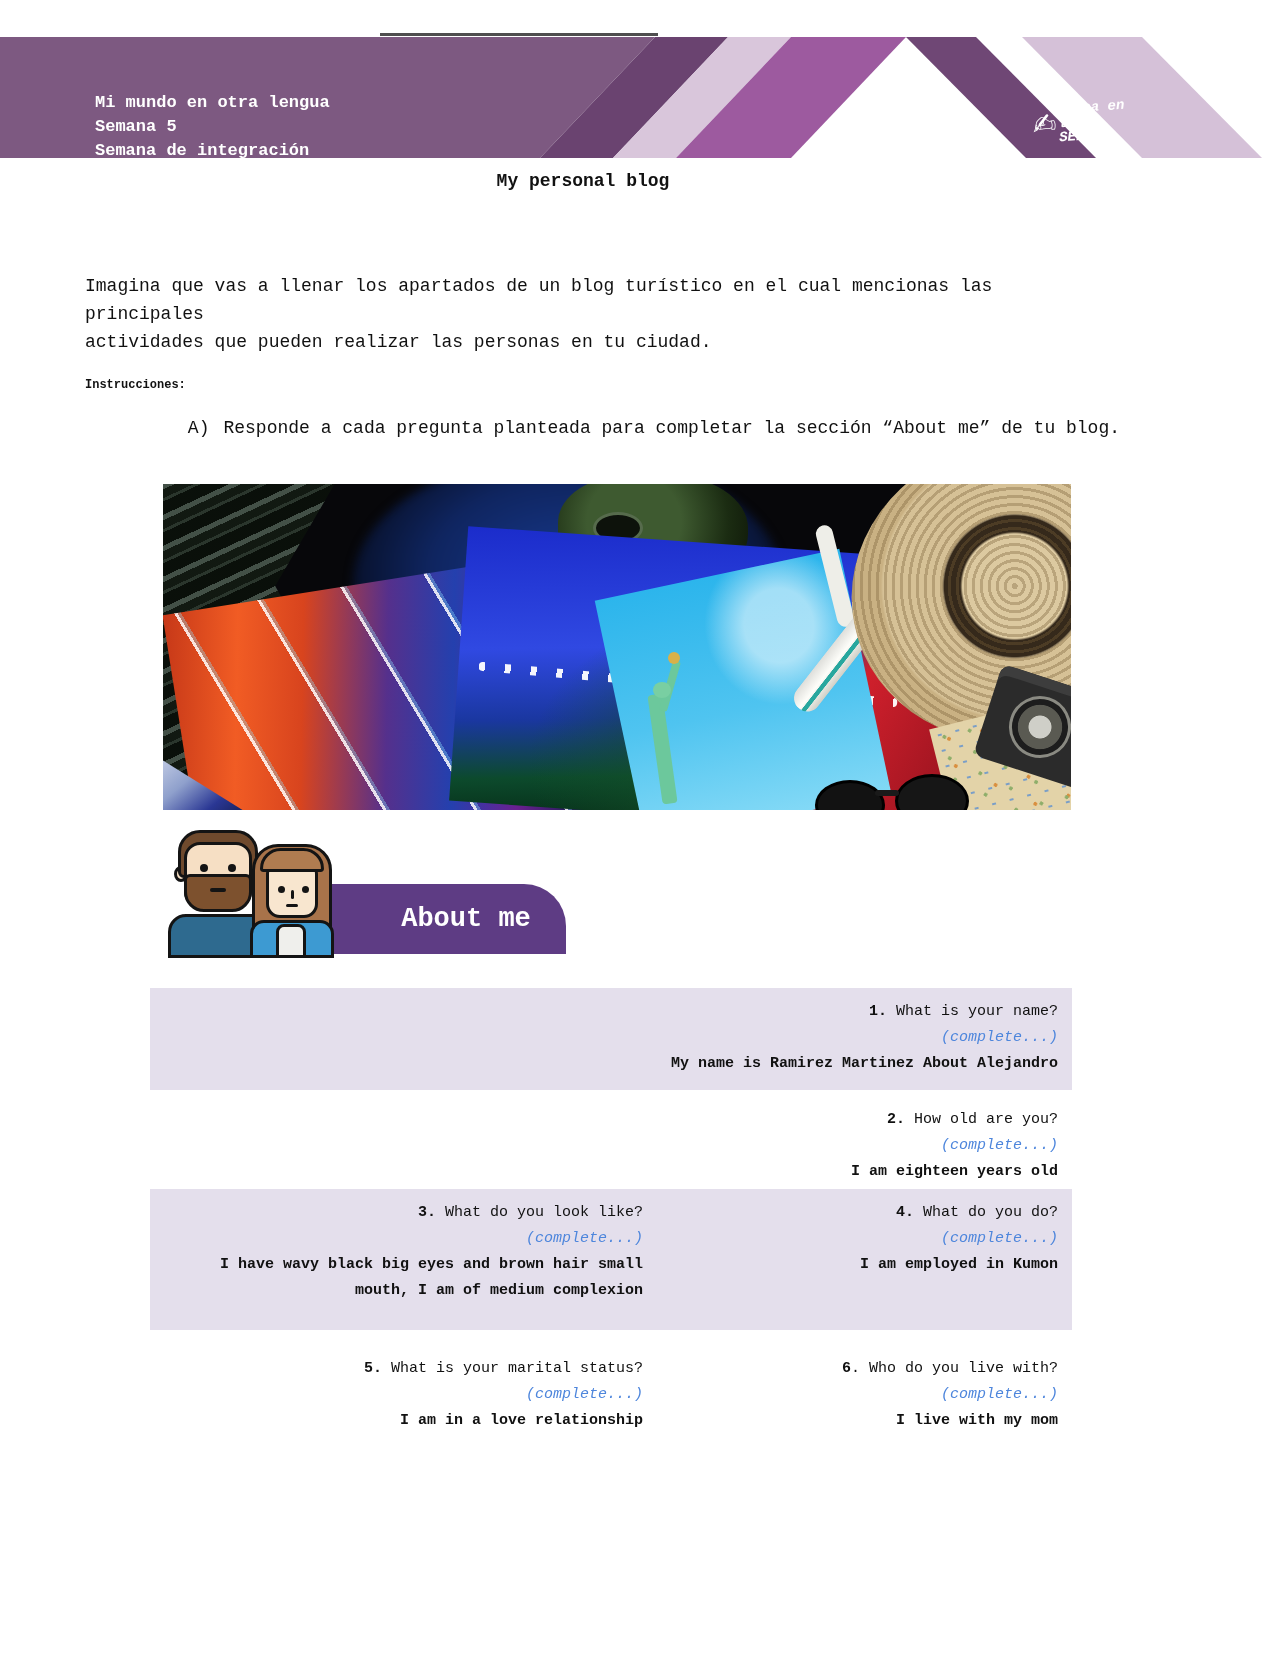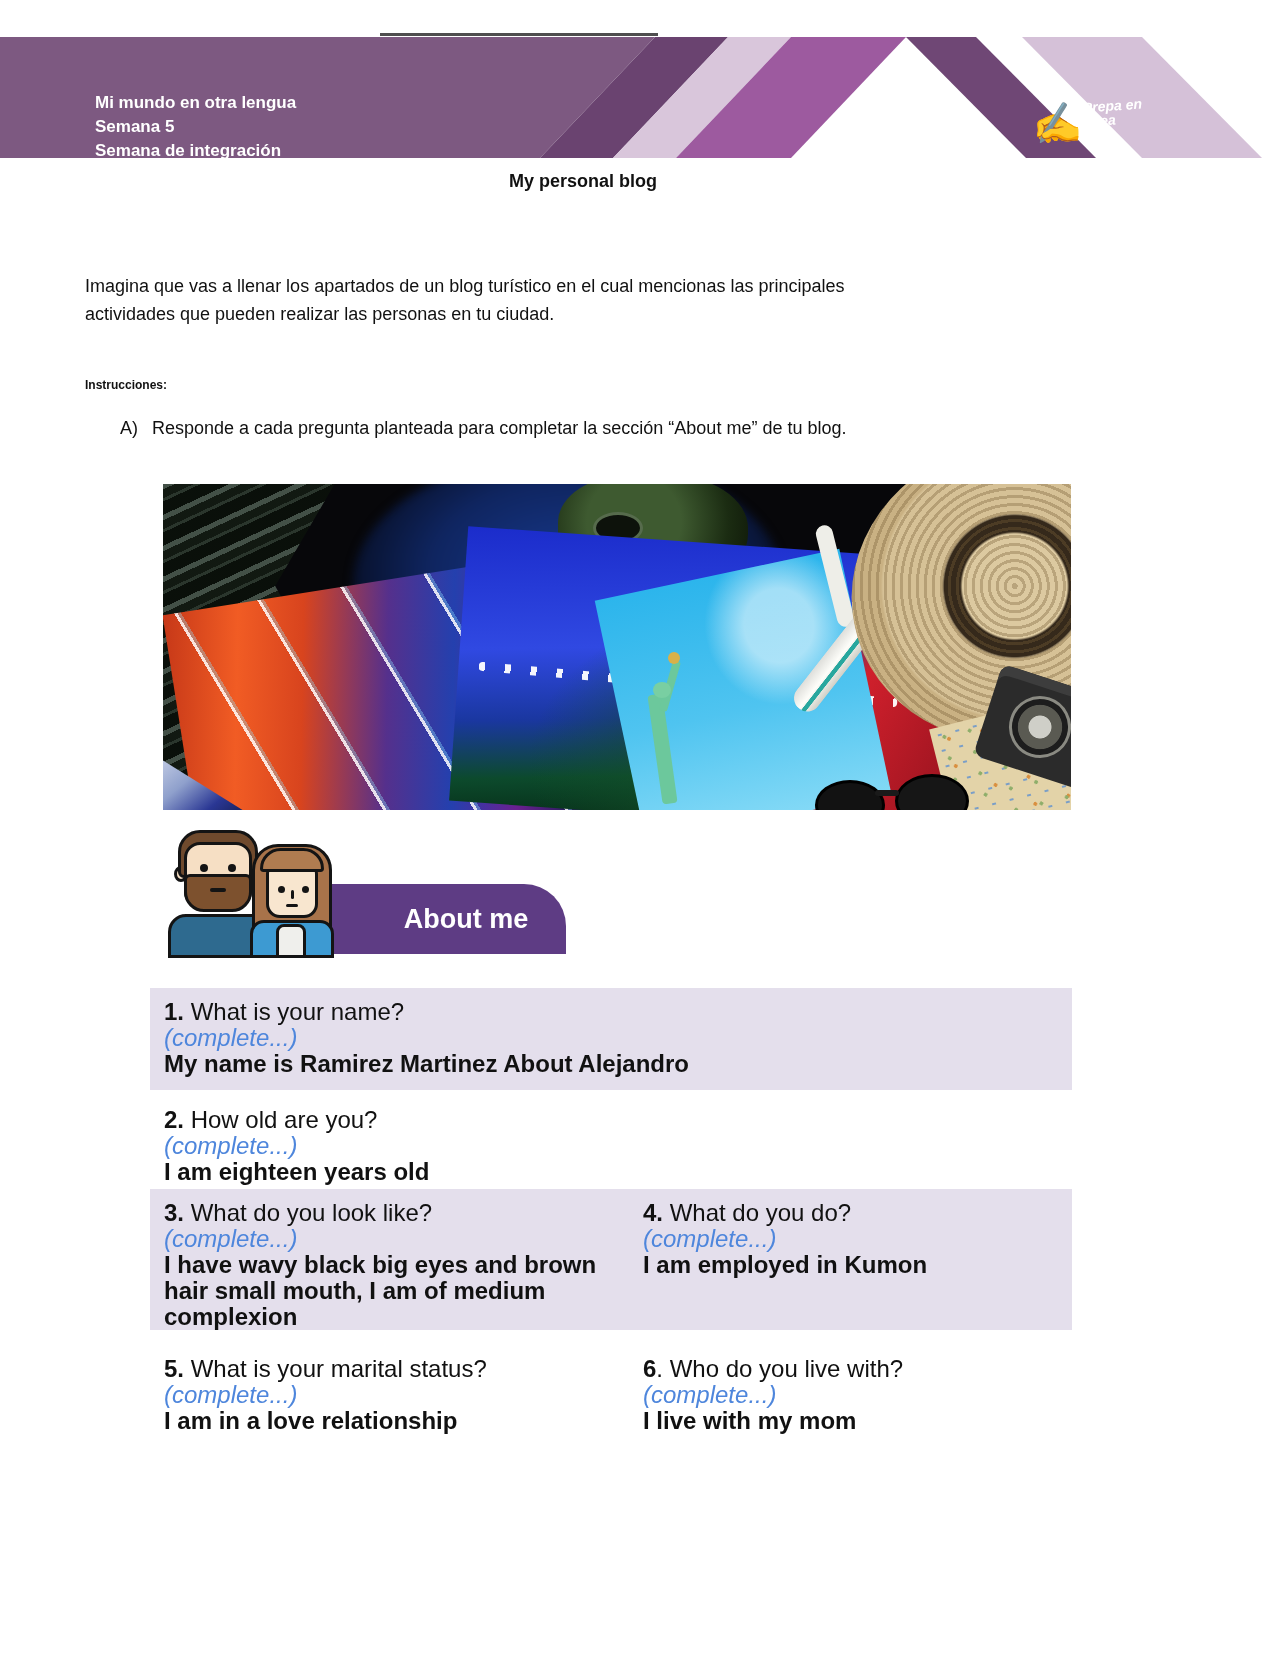--- a/index.html
+++ b/index.html
@@ -1,40 +1,40 @@
 <!DOCTYPE html>
 <html><head>
 <meta charset="utf-8">
 <style>
   html,body{margin:0;padding:0;background:#ffffff;}
   .page{
     position:relative;
     width:1280px;height:1560px;
     background:#ffffff;
     overflow:hidden;
-    font-family:Liberation Sans, sans-serif;
+    font-family:Liberation Mono, monospace;
     color:#111;
   }
   
   .artifact-line{position:absolute;top:33px;left:380px;width:278px;height:3px;background:#4f4f4f;}
   .banner{position:absolute;top:37px;left:0;width:1280px;height:121px;}
   .banner svg{position:absolute;top:0;left:0;}
   .banner-text{position:absolute;top:54px;left:95px;line-height:24px;font-size:17px;font-weight:bold;color:#ffffff;}
   .logo{
     position:absolute;top:45px;left:1032px;width:150px;height:76px;
     transform:rotate(-4deg);
     color:#ffffff;display:flex;align-items:center;gap:2px;
   }
   .logo .hand{font-size:40px;line-height:40px;color:#ffffff;}
   .logo .logo-lines{font-size:14px;line-height:14px;font-weight:bold;font-style:italic;text-align:left;}
   
   .doc-title{position:absolute;top:171px;left:85px;width:996px;text-align:center;font-size:18px;font-weight:bold;}
   .intro{position:absolute;top:253px;left:85px;width:960px;font-size:18px;line-height:28px;margin-top:19px;}
   .instructions-label{position:absolute;top:378px;left:85px;font-size:12px;font-weight:bold;}
-  .item-a{position:absolute;top:418px;left:120px;width:1000px;font-size:18px;}
+  .item-a{position:absolute;top:418px;left:120px;width:1000px;font-size:18px;text-align:right;}
   .item-a .marker{margin-right:14px;}
   
   .hero{position:absolute;top:484px;left:163px;width:908px;height:326px;background:#07070a;overflow:hidden;}
   .hero *{position:absolute;}
   .rock{left:0;top:0;width:330px;height:300px;
     background:repeating-linear-gradient(155deg,#46544a 0 5px,#121a12 5px 13px,#2c382e 13px 16px,#0a100a 16px 28px);
     clip-path:polygon(0 0,52% 0,34% 34%,50% 66%,18% 100%,0 100%);opacity:.95;}
   .bluepool{left:190px;top:-30px;width:430px;height:260px;border-radius:50%;
     background:radial-gradient(ellipse at 50% 45%,#17398c 0%,#0f2560 45%,#060c1e 78%,rgba(0,0,0,0) 95%);
     filter:blur(5px);}
@@ -108,21 +108,21 @@
   .w-hairback{left:80px;top:14px;width:80px;height:114px;background:#a8734a;border:3px solid #141414;border-radius:26px 26px 12px 12px;}
   .w-face{left:94px;top:30px;width:52px;height:58px;background:#f8e6cf;border:3px solid #141414;border-radius:14px;}
   .w-hairtop{left:88px;top:18px;width:64px;height:24px;background:#b07c50;border:3px solid #141414;border-radius:24px 24px 4px 4px;}
   .w-eyeL{left:106px;top:56px;width:7px;height:7px;background:#141414;border-radius:50%;}
   .w-eyeR{left:130px;top:56px;width:7px;height:7px;background:#141414;border-radius:50%;}
   .w-nose{left:119px;top:60px;width:3px;height:9px;background:#141414;border-radius:2px;}
   .w-mouth{left:114px;top:74px;width:12px;height:3px;background:#141414;border-radius:2px;}
   .w-body{left:78px;top:90px;width:84px;height:38px;background:#3d9ad2;border:3px solid #141414;border-radius:14px 14px 0 0;}
   .w-shirt{left:104px;top:94px;width:30px;height:34px;background:#efefec;border:3px solid #141414;border-radius:8px 8px 0 0;}
   
-  .qbox{position:absolute;left:150px;width:922px;box-sizing:border-box;padding:11px 14px 13px 14px;font-size:24px;line-height:26px;}
+  .qbox{position:absolute;left:150px;width:922px;box-sizing:border-box;padding:11px 14px 13px 14px;font-size:15px;line-height:26px;text-align:right;}
   .qbox.lav{background:#e4dfec;}
   .q1{top:988px;height:102px;}
   .q2{top:1096px;}
   .q34{top:1189px;height:141px;display:grid;grid-template-columns:479px 1fr;}
   .q56{top:1345px;display:grid;grid-template-columns:479px 1fr;}
   .q-num{font-weight:bold;}
   .q-prompt{color:#4e86dc;font-style:italic;}
   .q-answer{font-weight:bold;}
   
   .diamond-shadow{position:absolute;left:1240px;top:1584px;width:46px;height:46px;background:#d0afd4;transform:rotate(16deg);}

